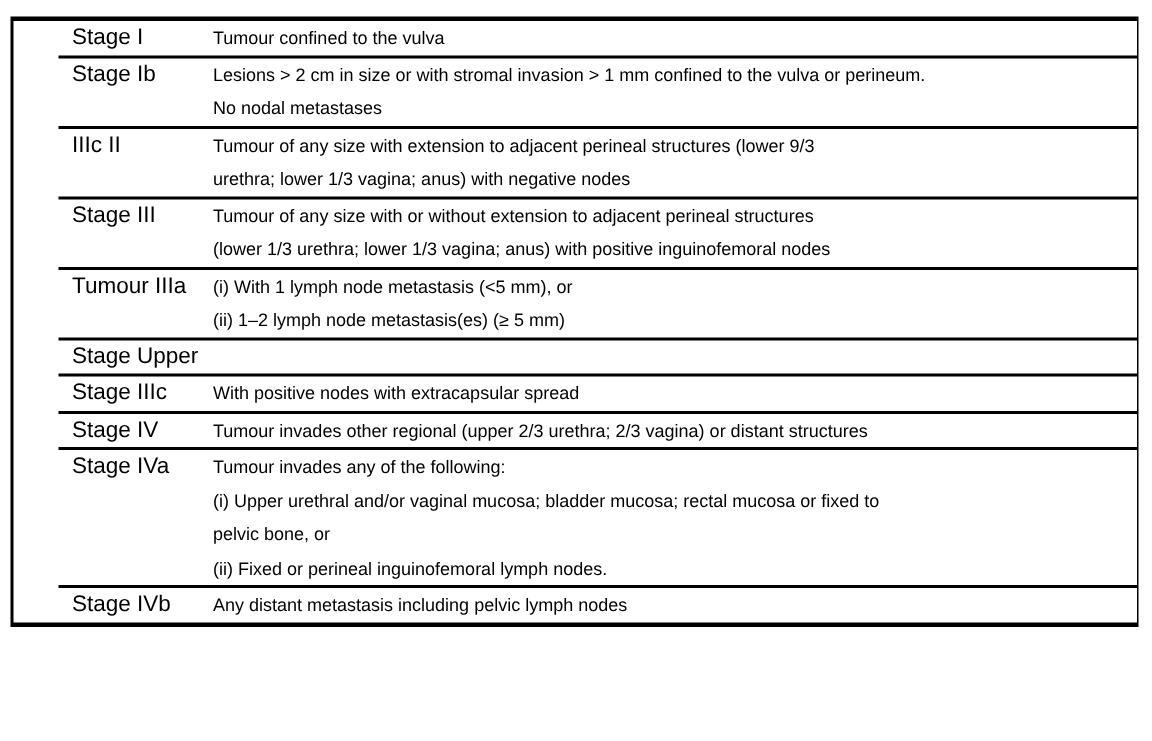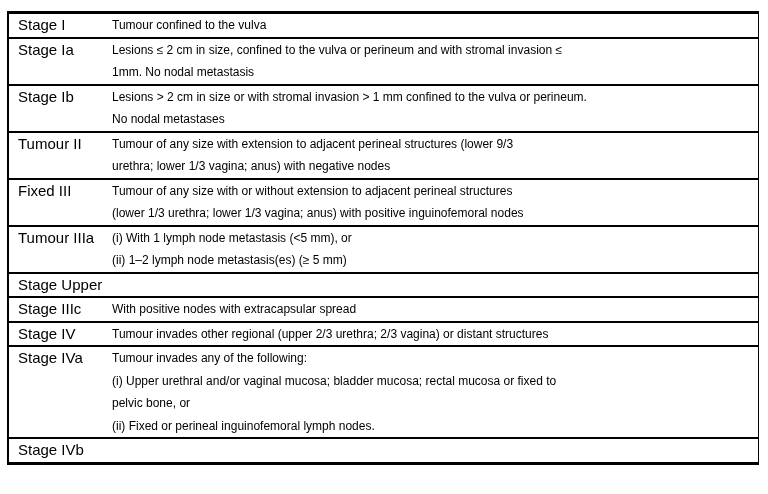--- a/index.html
+++ b/index.html
@@ -23,20 +23,21 @@
       border-top: 3px solid #000;
       border-bottom: 3px solid #000;
       border-left: 2px solid #000;
       border-right: 1px solid #000;
       box-sizing: border-box;
     }
     .row {
       display: flex;
       border-top: 2px solid #000;
       box-sizing: border-box;
+      margin-left: 30px;
     }
     .row:first-child {
       border-top: none;
     }
     .stage {
       width: 103px;
       flex: 0 0 103px;
       padding-left: 9px;
       box-sizing: border-box;
       font-size: 15px;
@@ -59,46 +60,39 @@
 
 <div class="staging-table">
 
   <div class="row">
     <div class="stage">Stage I</div>
     <div class="desc">
       <span class="desc-line">Tumour confined to the vulva</span>
     </div>
   </div>
 
-  <div class="row">
-    <div class="stage">Stage Ia</div>
-    <div class="desc">
-      <span class="desc-line">Lesions ≤ 2 cm in size, confined to the vulva or perineum and with stromal invasion ≤</span>
-      <span class="desc-line">1mm. No nodal metastasis</span>
-    </div>
-  </div>
 
   <div class="row">
     <div class="stage">Stage Ib</div>
     <div class="desc">
       <span class="desc-line">Lesions &gt; 2 cm in size or with stromal invasion &gt; 1 mm confined to the vulva or perineum.</span>
       <span class="desc-line">No nodal metastases</span>
     </div>
   </div>
 
   <div class="row">
-    <div class="stage">Tumour II</div>
+    <div class="stage">IIIc II</div>
     <div class="desc">
       <span class="desc-line">Tumour of any size with extension to adjacent perineal structures (lower 9/3</span>
       <span class="desc-line">urethra; lower 1/3 vagina; anus) with negative nodes</span>
     </div>
   </div>
 
   <div class="row">
-    <div class="stage">Fixed III</div>
+    <div class="stage">Stage III</div>
     <div class="desc">
       <span class="desc-line">Tumour of any size with or without extension to adjacent perineal structures</span>
       <span class="desc-line">(lower 1/3 urethra; lower 1/3 vagina; anus) with positive inguinofemoral nodes</span>
     </div>
   </div>
 
   <div class="row">
     <div class="stage">Tumour IIIa</div>
     <div class="desc">
       <span class="desc-line">(i) With 1 lymph node metastasis (&lt;5 mm), or</span>
@@ -129,15 +123,18 @@
     <div class="desc">
       <span class="desc-line">Tumour invades any of the following:</span>
       <span class="desc-line">(i) Upper urethral and/or vaginal mucosa; bladder mucosa; rectal mucosa or fixed to</span>
       <span class="desc-line">pelvic bone, or</span>
       <span class="desc-line">(ii) Fixed or perineal inguinofemoral lymph nodes.</span>
     </div>
   </div>
 
   <div class="row">
     <div class="stage">Stage IVb</div>
+    <div class="desc">
+      <span class="desc-line">Any distant metastasis including pelvic lymph nodes</span>
+    </div>
   </div>
 
 </div>
 
 </body></html>

